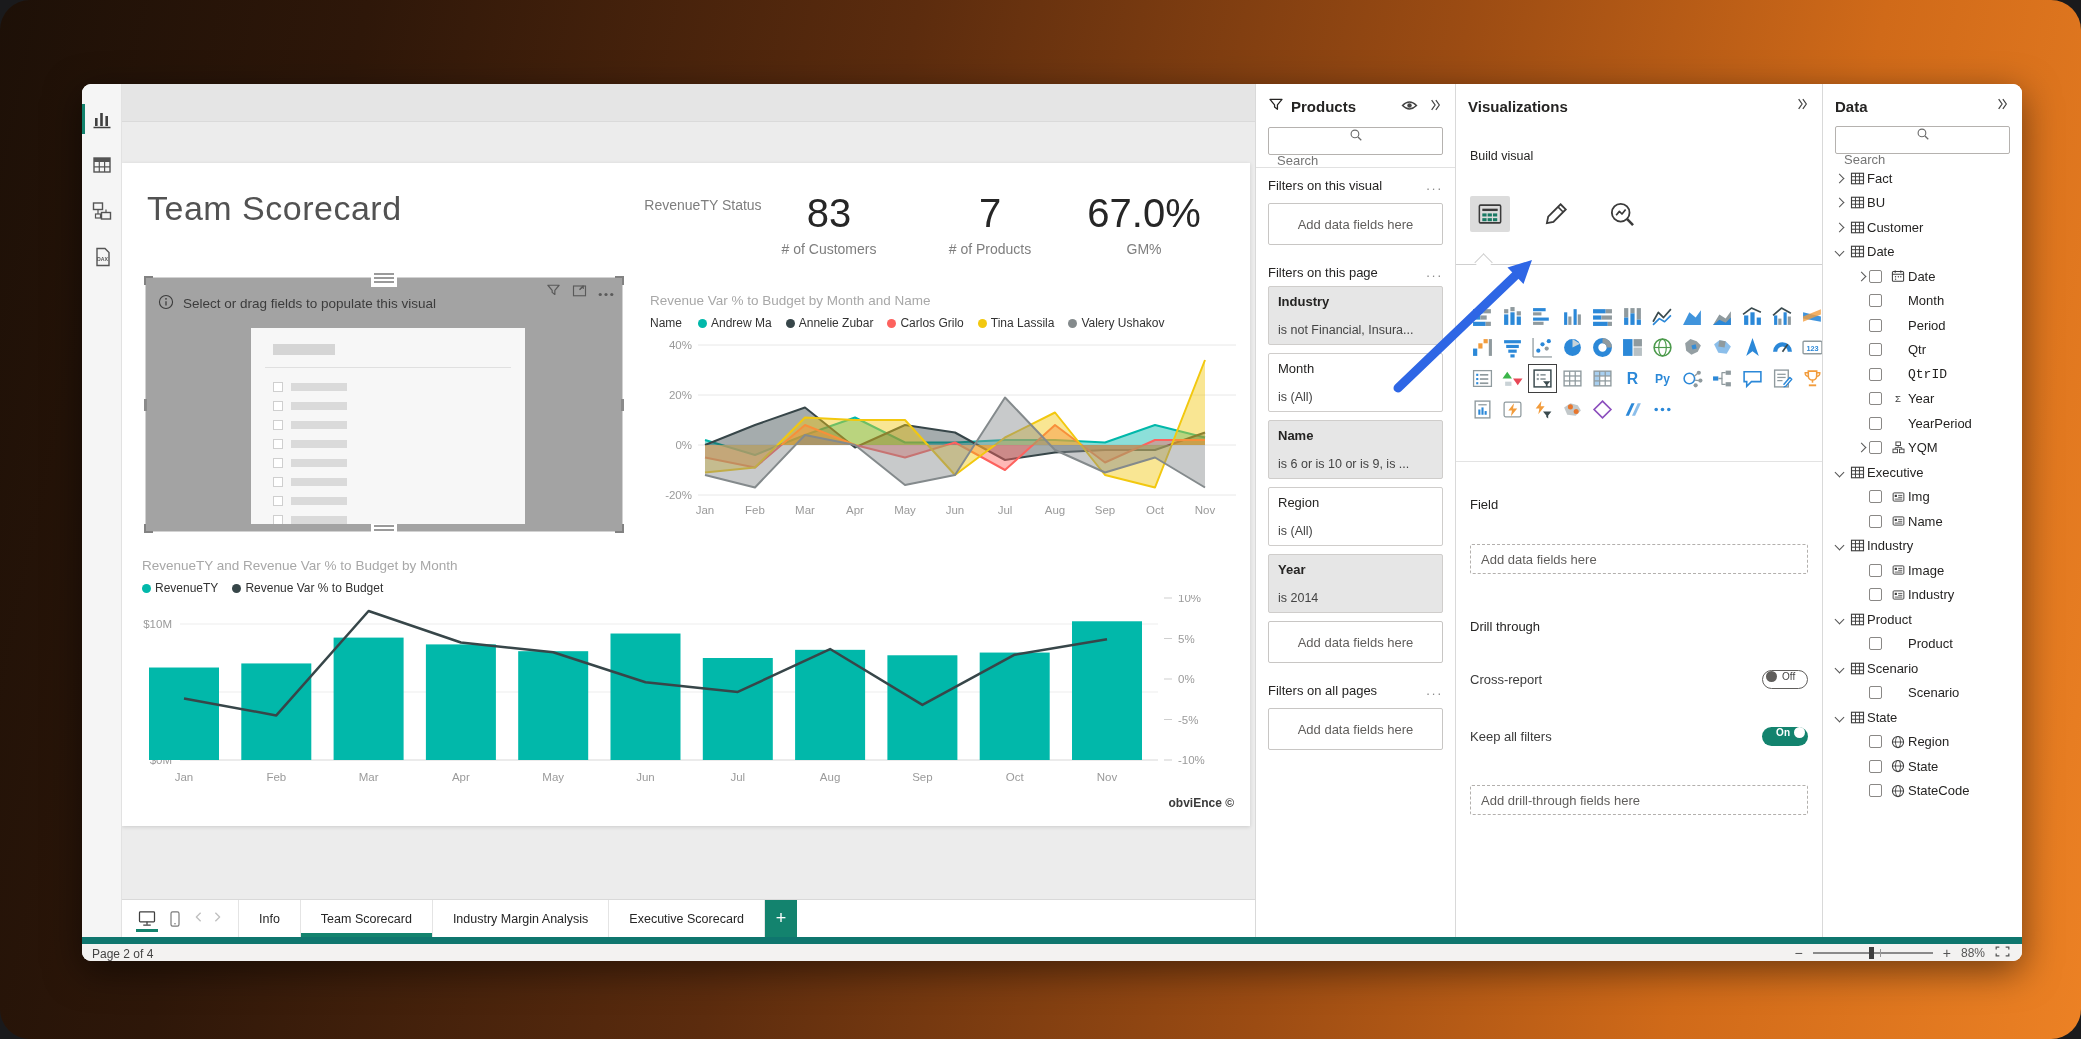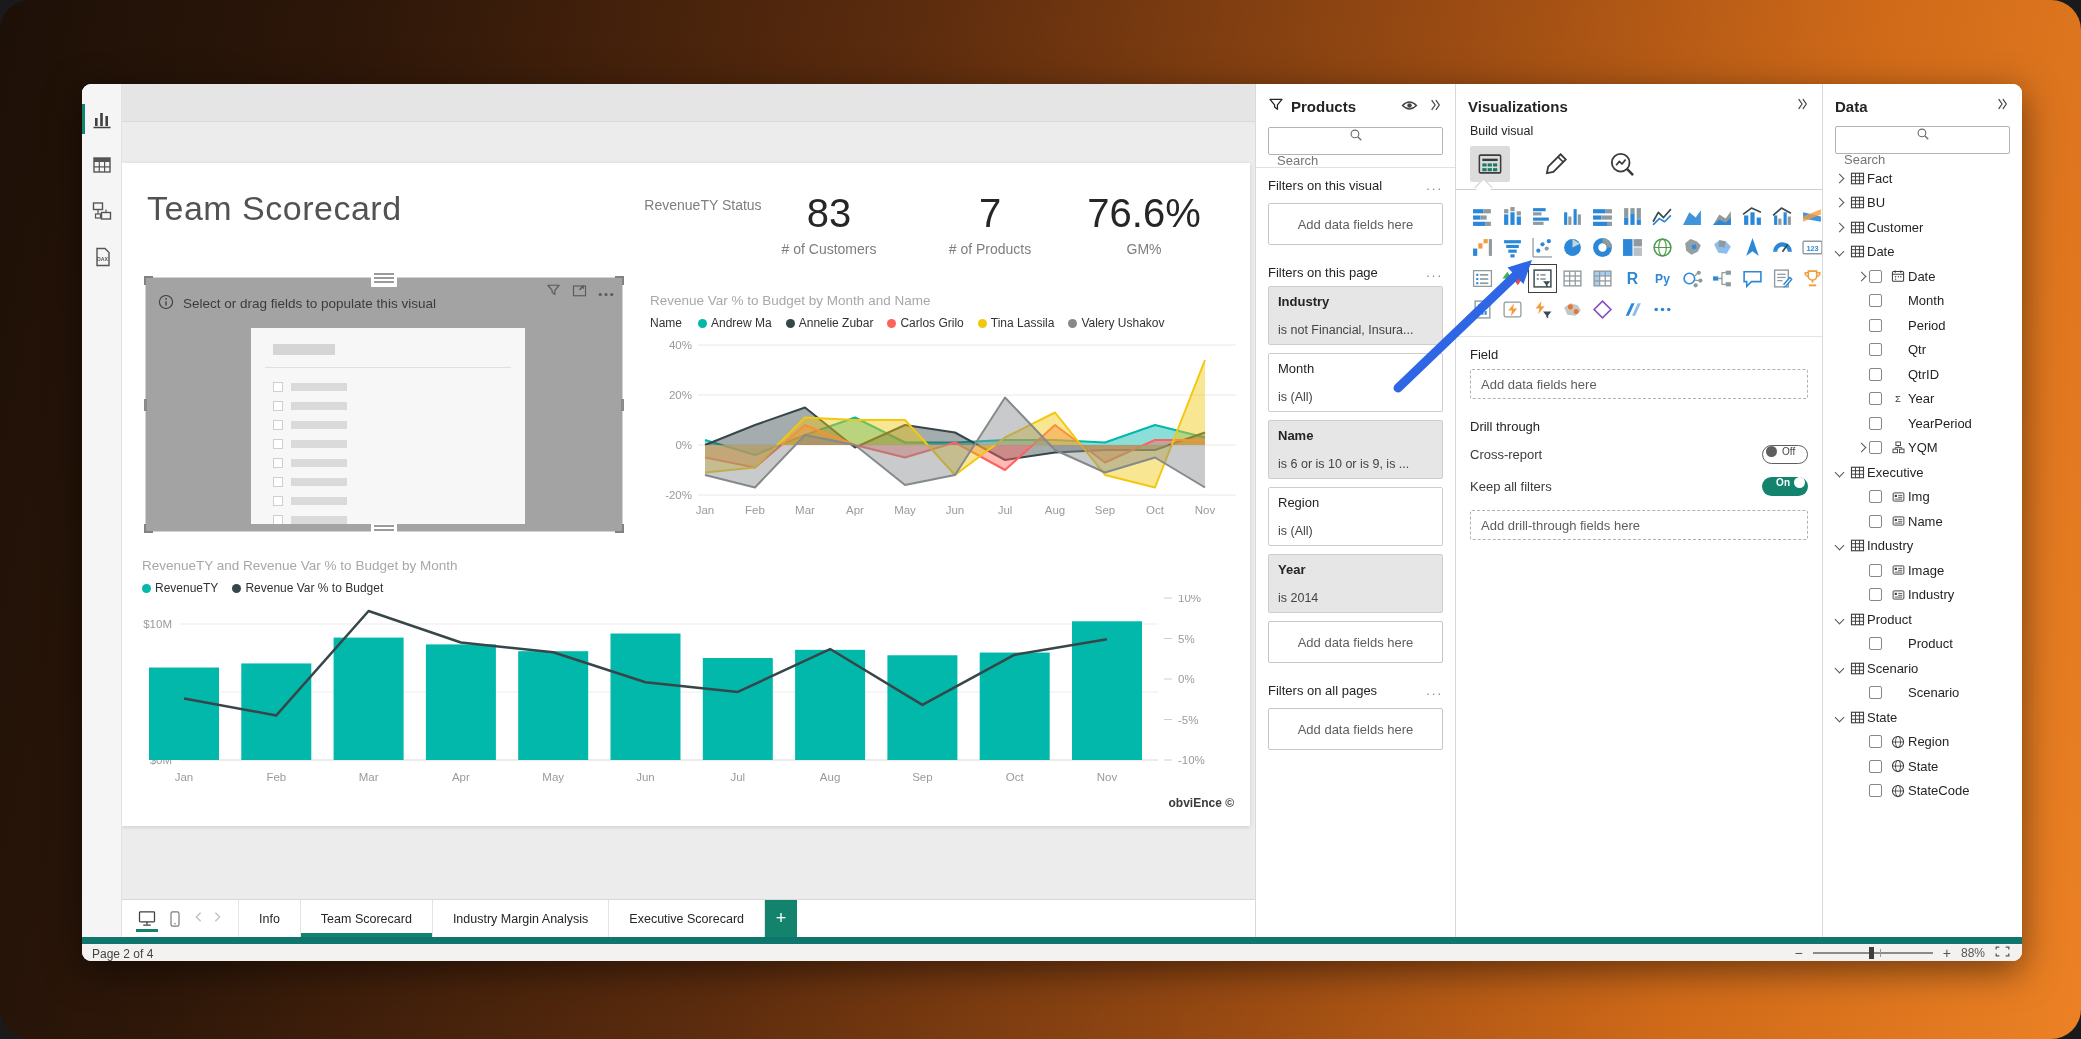--- a/index.html
+++ b/index.html
@@ -64,21 +64,21 @@
   .nav-arrows { display:flex; gap:10px; align-items:center; padding-right:16px; color:#bdbdbd; font-size:13px; }
   .ptab { position:relative; display:flex; align-items:center; padding:0 20px; font-size:12.5px; color:#262626;
     border-right:1px solid #e4e4e4; background:#fff; white-space:nowrap; }
   .ptab:first-of-type { border-left:1px solid #e4e4e4; }
   .ptab.active::after { content:""; position:absolute; left:0; right:0; bottom:0; height:4px; background:var(--ui-teal); }
   .addpage { width:32px; display:flex; align-items:center; justify-content:center; background:var(--ui-teal); color:#fff; font-size:18px; }
 
   
   .pane { background:#fff; border-left:1px solid #d9d9d9; display:flex; flex-direction:column; }
   .filters-pane { width:200px; }
-  .viz-pane { width:367px; }
+  .viz-pane { width:367px;gap:25px; }
   .data-pane { width:200px; }
   .pane-head { display:flex; align-items:center; padding:13px 12px 9px 12px; color:#252423; }
   .pane-head .title { font-size:15px; font-weight:700; flex:1; display:flex; align-items:center; gap:7px; }
   .srch { margin:2px 12px 10px 12px; height:28px; border:1px solid #b5b2af; border-radius:2px;
     display:flex; align-items:center; gap:7px; padding:0 8px; color:#6b6b6b;flex-direction:column; }
   .srch input { border:none; outline:none; width:100%; font-size:13px; font-family:inherit; color:#444; background:transparent; }
   .sect { display:flex; align-items:center; padding:10px 12px 6px 12px; font-size:13px; color:#252423; }
   .sect .dots { margin-left:auto; color:#8a8a8a; letter-spacing:2px; }
   .addbox { margin:4px 12px 10px 12px; border:1px solid #c8c6c4; border-radius:2px; height:42px;
     display:flex; align-items:center; justify-content:center; font-size:13px; color:#605e5c; }
@@ -184,21 +184,21 @@
                 <div class="kpi" style="left: 581px;"><span class="kpi-circle" style="background:#77BE5C"></span><div class="kpi-label">RevenueTY Status</div></div>
                 <div class="kpi" style="left: 707px;">
                   <div class="kpi-num">83</div>
                   <div class="kpi-label"># of Customers</div>
                 </div>
                 <div class="kpi" style="left: 868px;">
                   <div class="kpi-num">7</div>
                   <div class="kpi-label"># of Products</div>
                 </div>
                 <div class="kpi" style="left: 1022px;">
-                  <div class="kpi-num">76.6%</div>
+                  <div class="kpi-num">67.0%</div>
                   <div class="kpi-label">GM%</div>
                 </div>
               </div>
 
             <div class="ph">
               <span class="corner c-tl"></span>
               <span class="corner c-tr"></span>
               <span class="corner c-bl"></span>
               <span class="corner c-br"></span>
               <span class="handle" style="left:-2px;top:50%;width:3px;height:12px;margin-top:-6px"></span>
@@ -968,21 +968,21 @@
               <span class="cb"></span>
               <span class="ticon"></span>
               <span>Period</span>
             </div>
             <div class="trow" style="padding-left: 30px;">
               <span class="spacer"></span>
               <span class="cb"></span>
               <span class="ticon"></span>
               <span>Qtr</span>
             </div>
-            <div class="trow" style="padding-left: 30px;">
+            <div class="trow" style="padding-left: 30px; font-family: Liberation Mono, monospace;">
               <span class="spacer"></span>
               <span class="cb"></span>
               <span class="ticon"></span>
               <span>QtrID</span>
             </div>
             <div class="trow" style="padding-left: 30px;">
               <span class="spacer"></span>
               <span class="cb"></span>
               <span class="ticon">
                 <svg width="12" height="13" viewBox="0 0 20 20" xmlns="http://www.w3.org/2000/svg">

